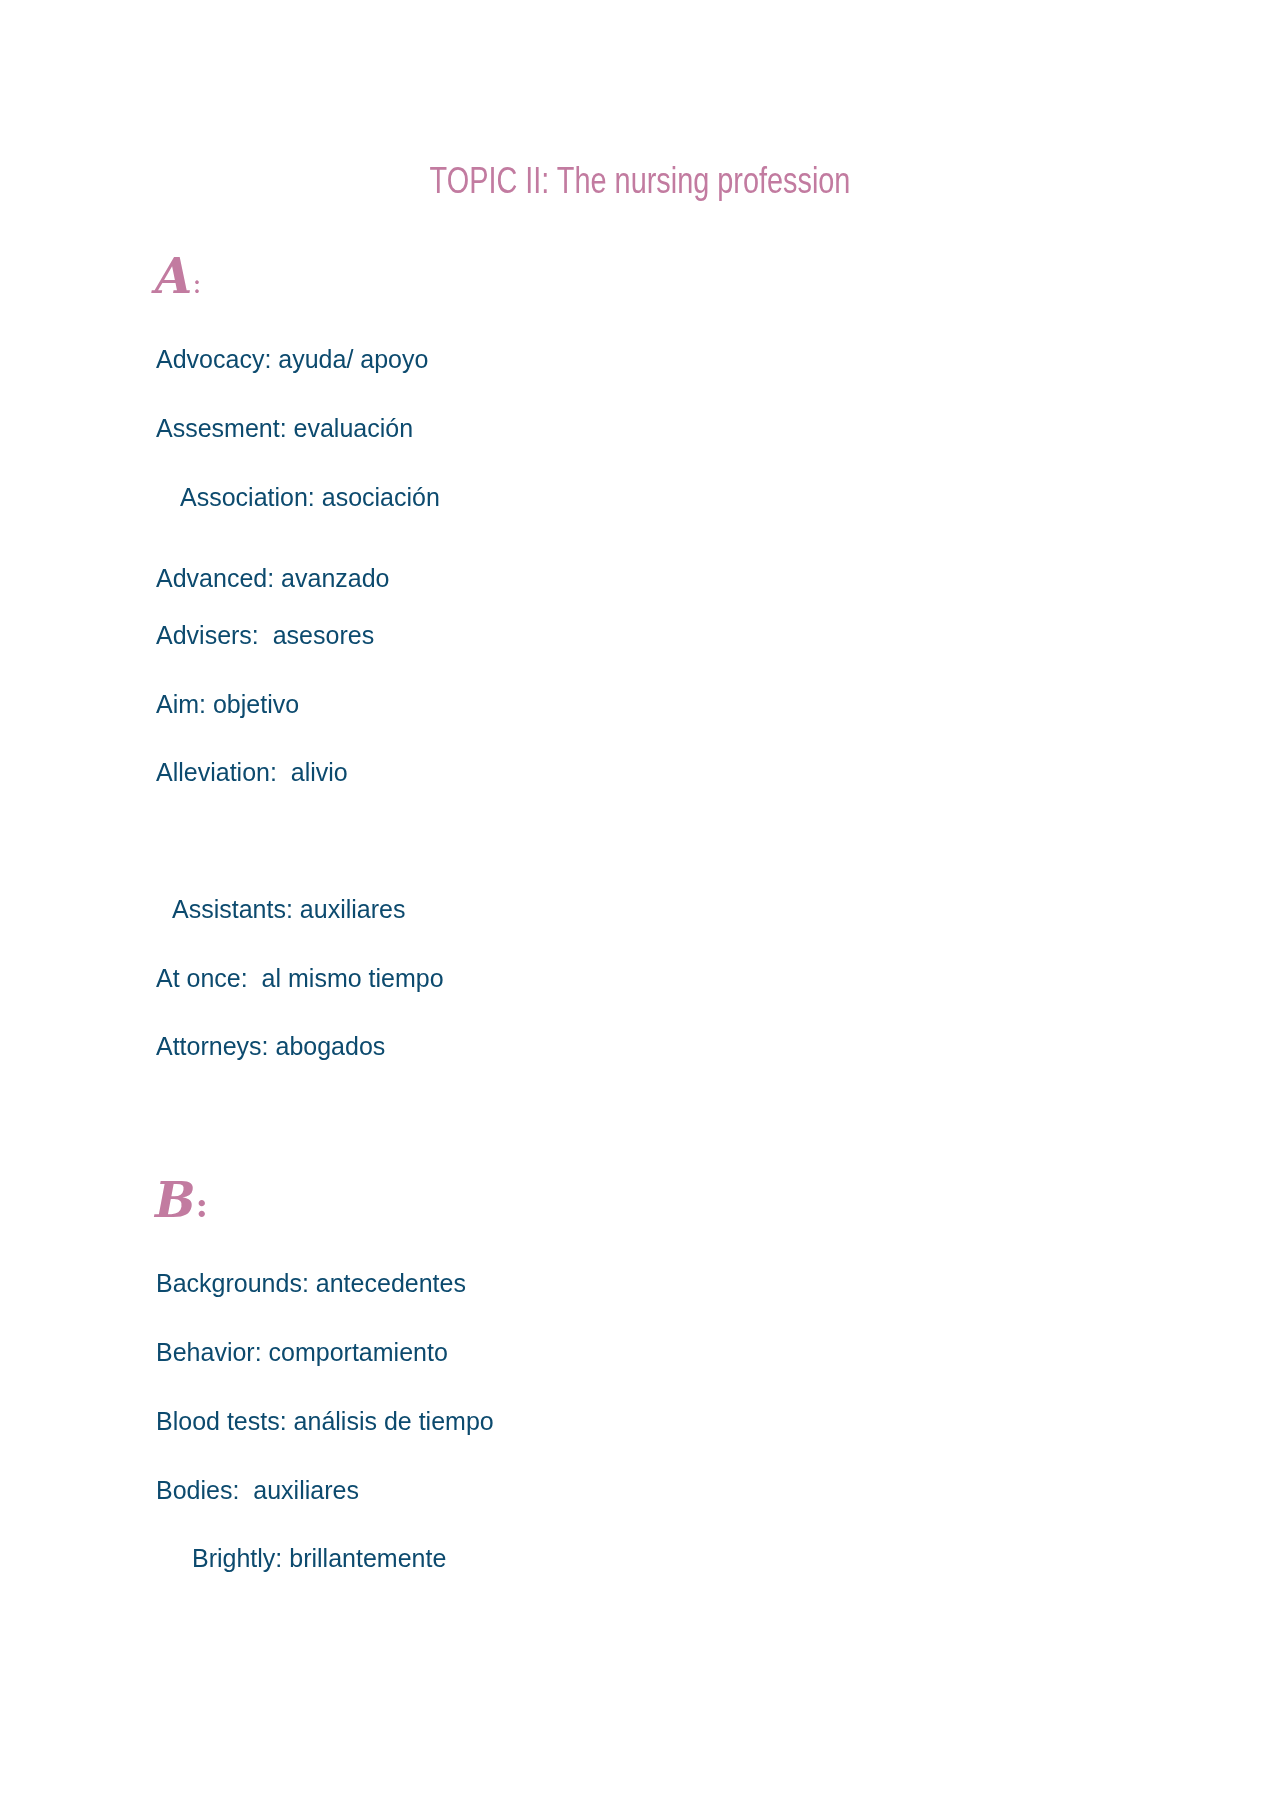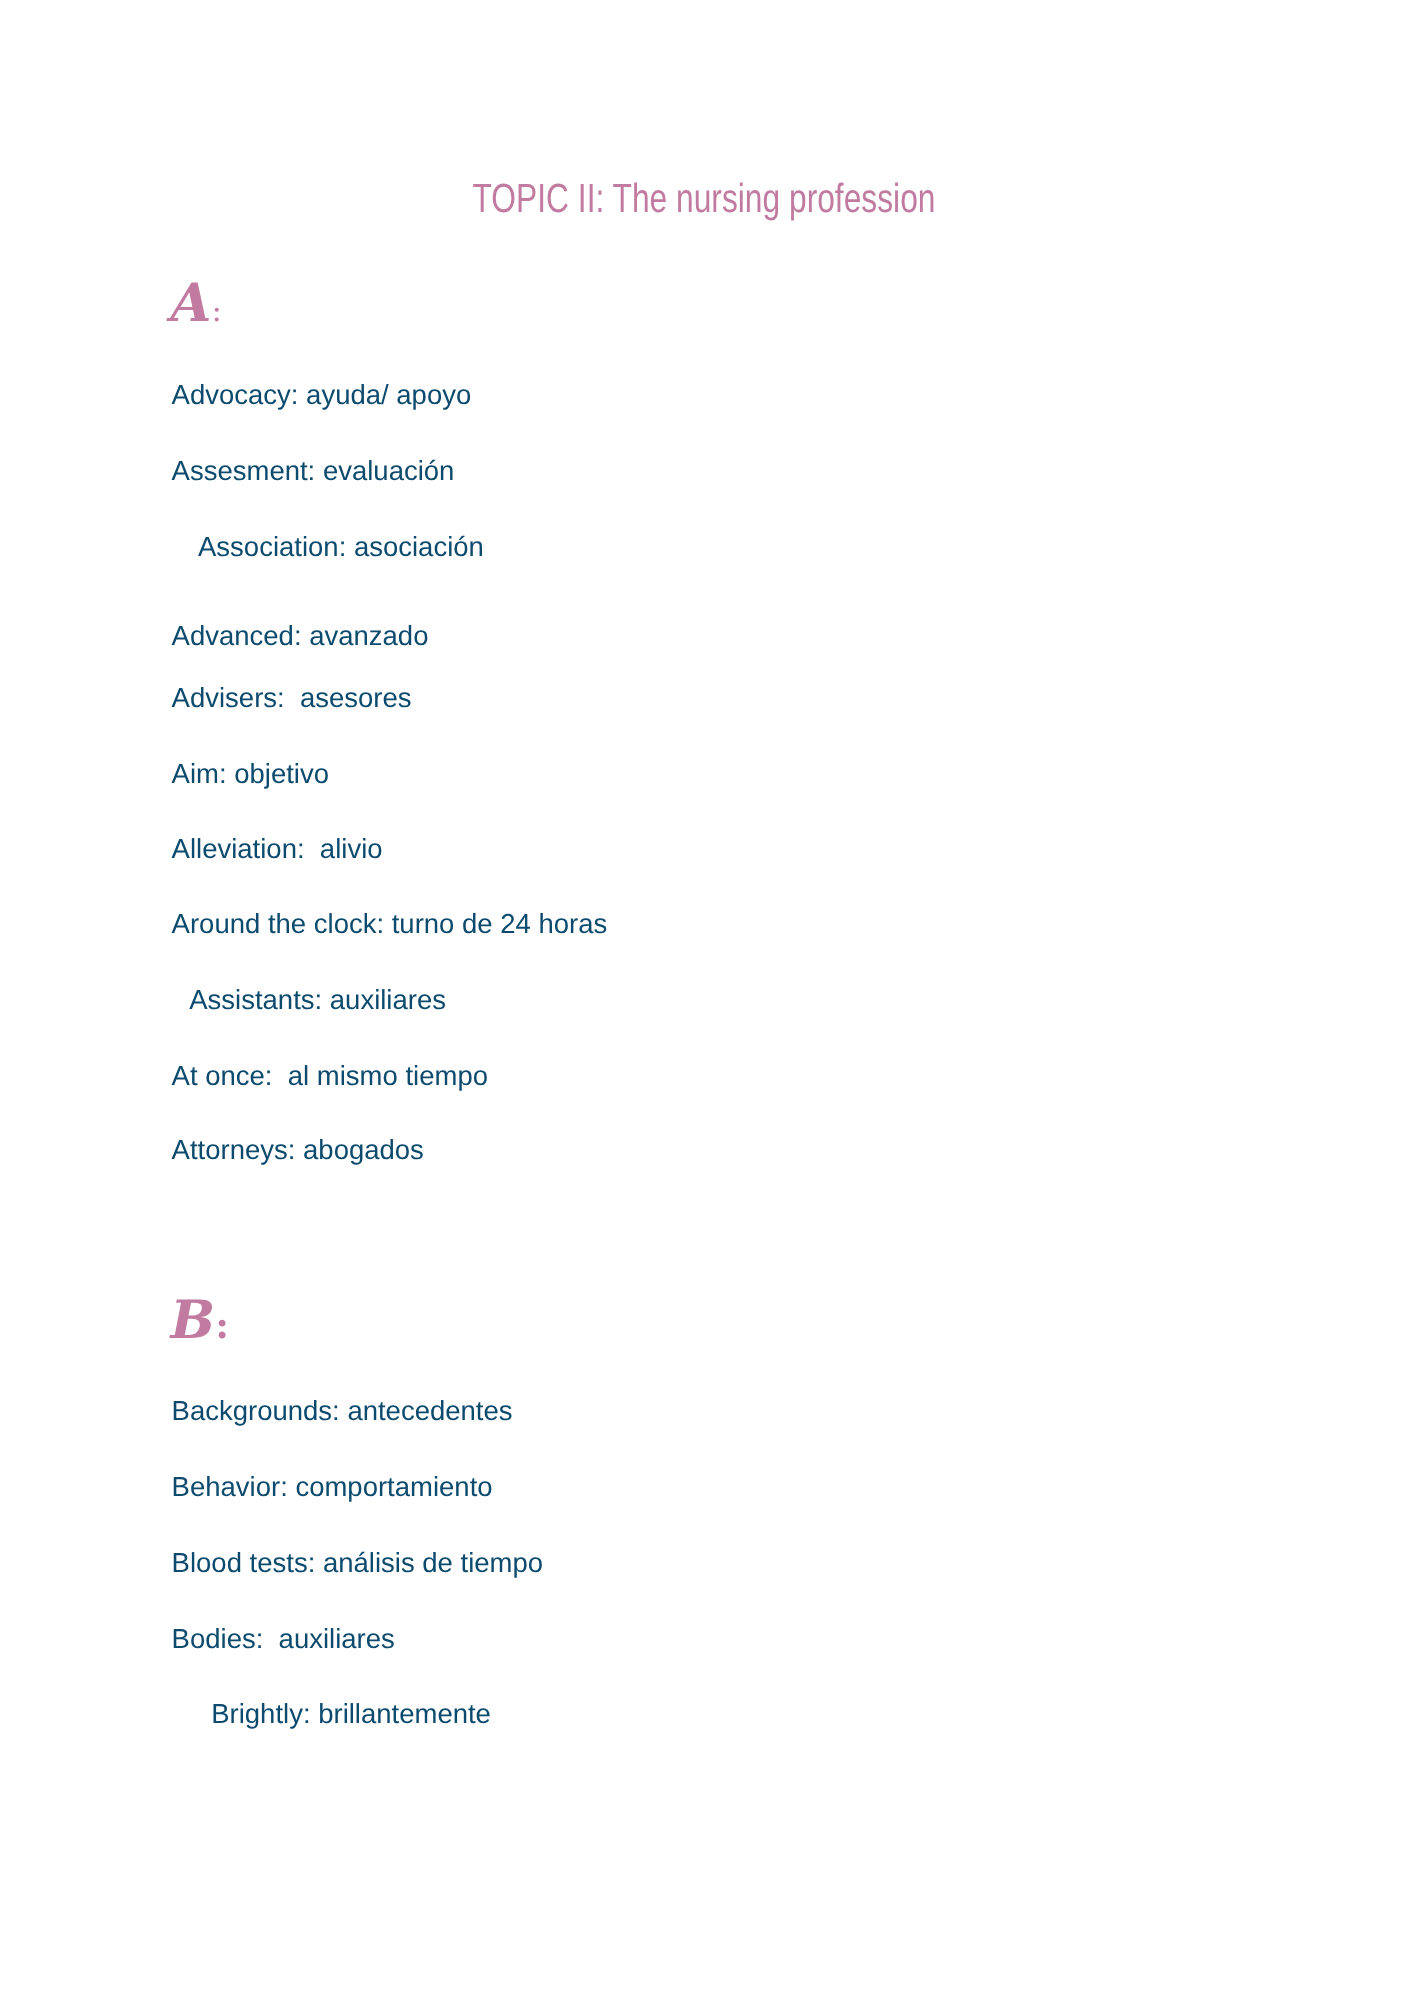--- a/index.html
+++ b/index.html
@@ -31,21 +31,20 @@
 
   <div class="section-head a" style="top:252px;"><span>A</span><span class="colon">:</span></div>
 
   <div class="item" style="top:347px;">Advocacy: ayuda/ apoyo</div>
   <div class="item" style="top:416px;">Assesment: evaluación</div>
   <div class="item" style="top:485px;margin-left:24px;">Association: asociación</div>
   <div class="item" style="top:554px;margin-top:12px;">Advanced: avanzado</div>
   <div class="item" style="top:623px;">Advisers:  asesores</div>
   <div class="item" style="top:692px;">Aim: objetivo</div>
   <div class="item" style="top:760px;">Alleviation:  alivio</div>
-  <div class="item" style="top:828px;">Around the clock: turno de 24 horas</div>
   <div class="item" style="top:897px;margin-left:16px;">Assistants: auxiliares</div>
   <div class="item" style="top:966px;">At once:  al mismo tiempo</div>
   <div class="item" style="top:1034px;">Attorneys: abogados</div>
 
   <div class="section-head b" style="top:1176px;"><span>B</span><span class="colon">:</span></div>
 
   <div class="item" style="top:1271px;">Backgrounds: antecedentes</div>
   <div class="item" style="top:1340px;">Behavior: comportamiento</div>
   <div class="item" style="top:1409px;">Blood tests: análisis de tiempo</div>
   <div class="item" style="top:1478px;">Bodies:  auxiliares</div>

